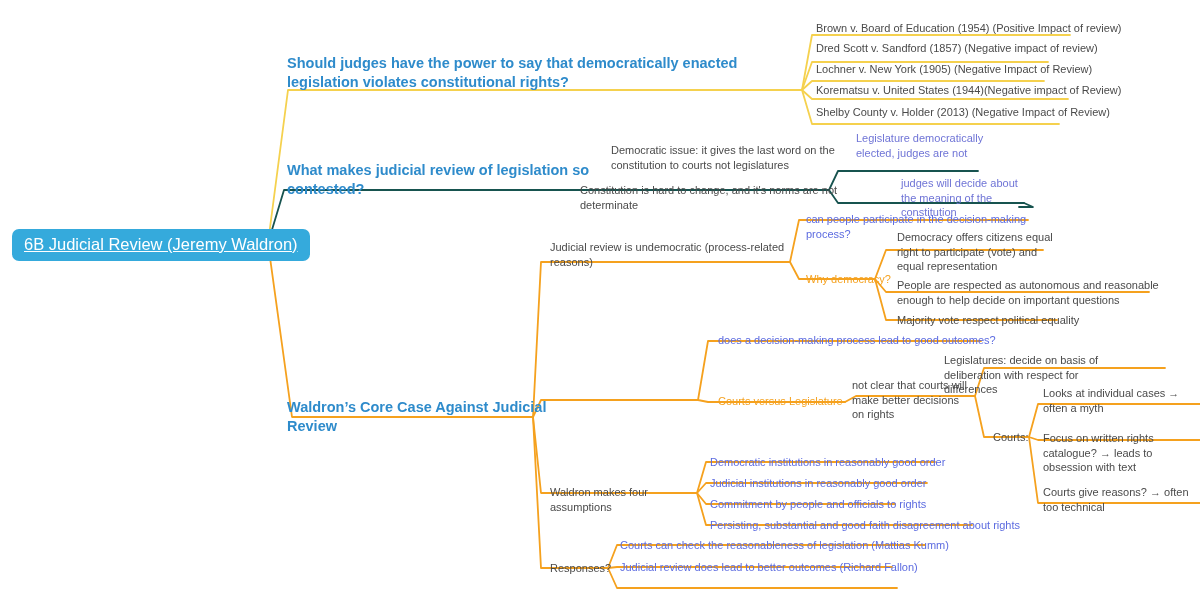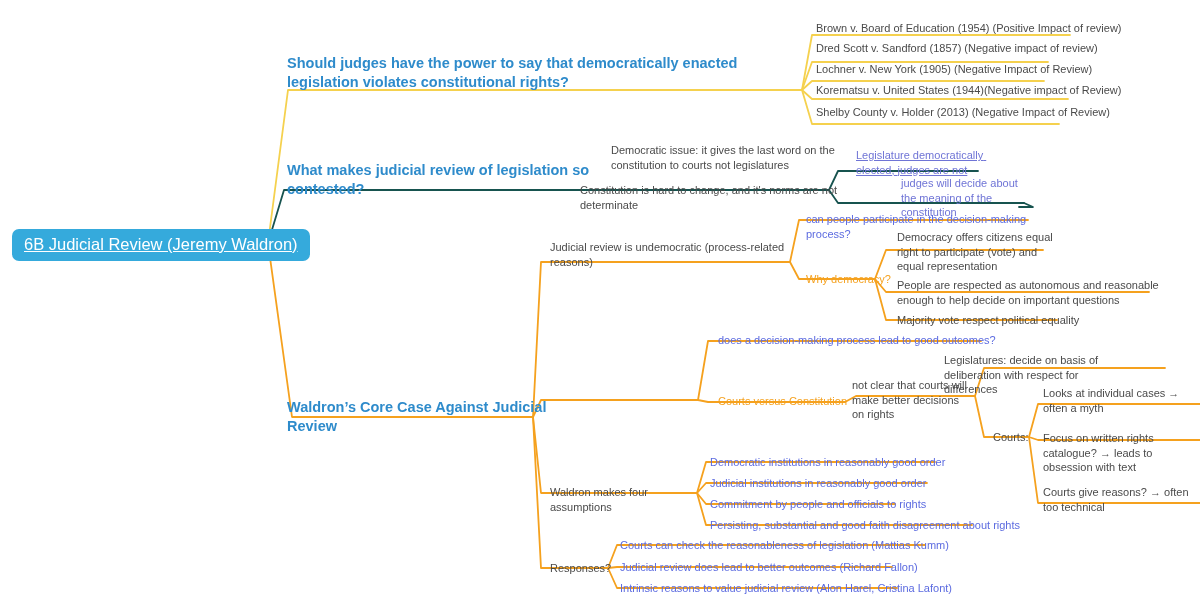--- a/index.html
+++ b/index.html
@@ -94,49 +94,48 @@
   <div class="txt grey" style="left:816px;top:41px;width:380px;">Dred Scott v. Sandford (1857) (Negative impact of review)</div>
   <div class="txt grey" style="left:816px;top:62px;width:380px;">Lochner v. New York (1905) (Negative Impact of Review)</div>
   <div class="txt grey" style="left:816px;top:83px;width:380px;">Korematsu v. United States (1944)(Negative impact of Review)</div>
   <div class="txt grey" style="left:816px;top:105px;width:380px;">Shelby County v. Holder (2013) (Negative Impact of Review)</div>
 
   <div class="txt l1 big" style="left:287px;top:161px;width:330px;">What makes judicial review of legislation so contested?</div>
 
   <div class="txt grey" style="left:611px;top:143px;width:225px;">Democratic issue: it gives the last word on the constitution to courts not legislatures</div>
   <div class="txt grey" style="left:580px;top:183px;width:260px;">Constitution is hard to change, and it's norms are not determinate</div>
 
-  <div class="txt violet" style="left:856px;top:148px;width:130px;text-decoration:underline;">Legislature democratically elected, judges are not</div>
+  <div class="txt violet" style="left:856px;top:131px;width:130px;">Legislature democratically elected, judges are not</div>
   <div class="txt violet" style="left:901px;top:176px;width:135px;">judges will decide about the meaning of the constitution</div>
 
   <div class="txt l1 big" style="left:287px;top:398px;width:290px;">Waldron’s Core Case Against Judicial Review</div>
 
   <div class="txt grey" style="left:550px;top:240px;width:245px;">Judicial review is undemocratic (process-related reasons)</div>
   <div class="txt vlink" style="left:806px;top:212px;width:250px;">can people participate in the decision-making process?</div>
   <div class="txt orange" style="left:806px;top:272px;width:90px;">Why democracy?</div>
 
   <div class="txt grey" style="left:897px;top:230px;width:165px;">Democracy offers citizens equal right to participate (vote) and equal representation</div>
   <div class="txt grey" style="left:897px;top:278px;width:270px;">People are respected as autonomous and reasonable enough to help decide on important questions</div>
   <div class="txt grey" style="left:897px;top:313px;width:270px;">Majority vote respect political equality</div>
 
   <div class="txt vlink" style="left:718px;top:333px;width:280px;">does a decision-making process lead to good outcomes?</div>
-  <div class="txt orange" style="left:718px;top:394px;width:140px;">Courts versus Constitution</div>
+  <div class="txt orange" style="left:718px;top:394px;width:140px;">Courts versus Legislature</div>
 
   <div class="txt grey" style="left:852px;top:378px;width:120px;">not clear that courts will make better decisions on rights</div>
 
   <div class="txt grey" style="left:944px;top:353px;width:175px;">Legislatures: decide on basis of deliberation with respect for differences</div>
   <div class="txt grey" style="left:993px;top:430px;width:60px;">Courts:</div>
 
   <div class="txt grey" style="left:1043px;top:386px;width:150px;">Looks at individual cases → often a myth</div>
   <div class="txt grey" style="left:1043px;top:431px;width:140px;">Focus on written rights catalogue? → leads to obsession with text</div>
   <div class="txt grey" style="left:1043px;top:485px;width:150px;">Courts give reasons? → often too technical</div>
 
   <div class="txt grey" style="left:550px;top:485px;width:160px;">Waldron makes four assumptions</div>
   <div class="txt vlink" style="left:710px;top:455px;width:300px;">Democratic institutions in reasonably good order</div>
   <div class="txt vlink" style="left:710px;top:476px;width:300px;">Judicial institutions in reasonably good order</div>
   <div class="txt vlink" style="left:710px;top:497px;width:300px;">Commitment by people and officials to rights</div>
   <div class="txt vlink" style="left:710px;top:518px;width:320px;">Persisting, substantial and good faith disagreement about rights</div>
 
   <div class="txt grey" style="left:550px;top:561px;width:90px;">Responses?</div>
   <div class="txt vlink" style="left:620px;top:560px;width:330px;">Judicial review does lead to better outcomes (Richard Fallon)</div>
   <div class="txt vlink" style="left:620px;top:538px;width:330px;">Courts can check the reasonableness of legislation (Mattias Kumm)</div>
-  <div class="txt vlink" style="left:620px;top:581px;width:340px;">Intrinsic reasons to value judicial review (Alon Harel, Cristina Lafont)</div>
 
 </div>
 
 </body></html>

